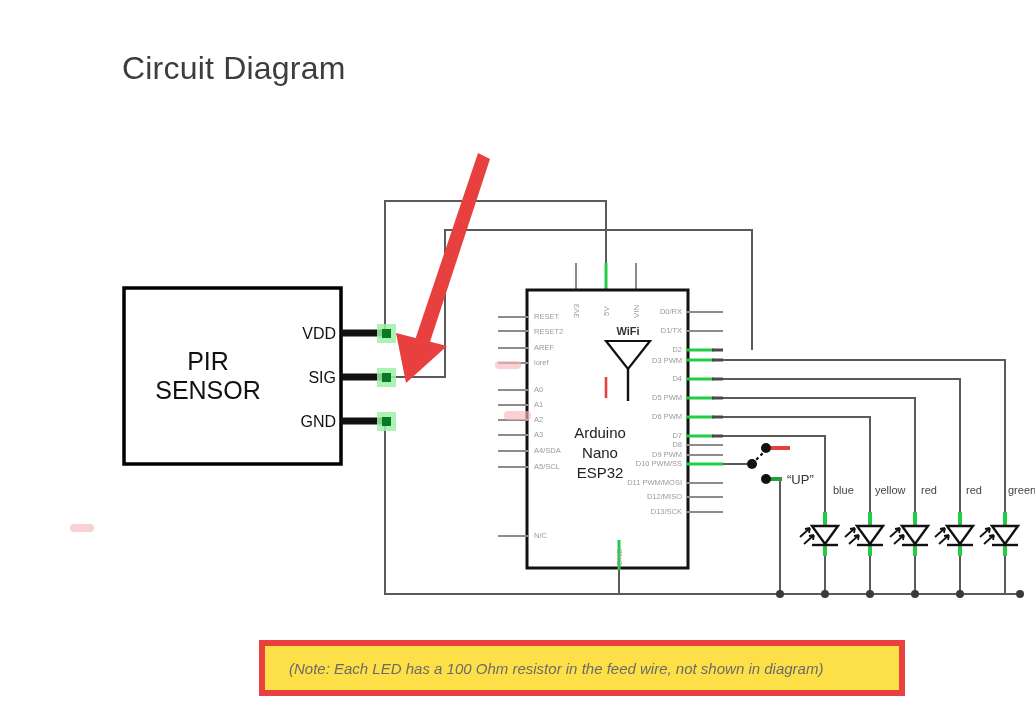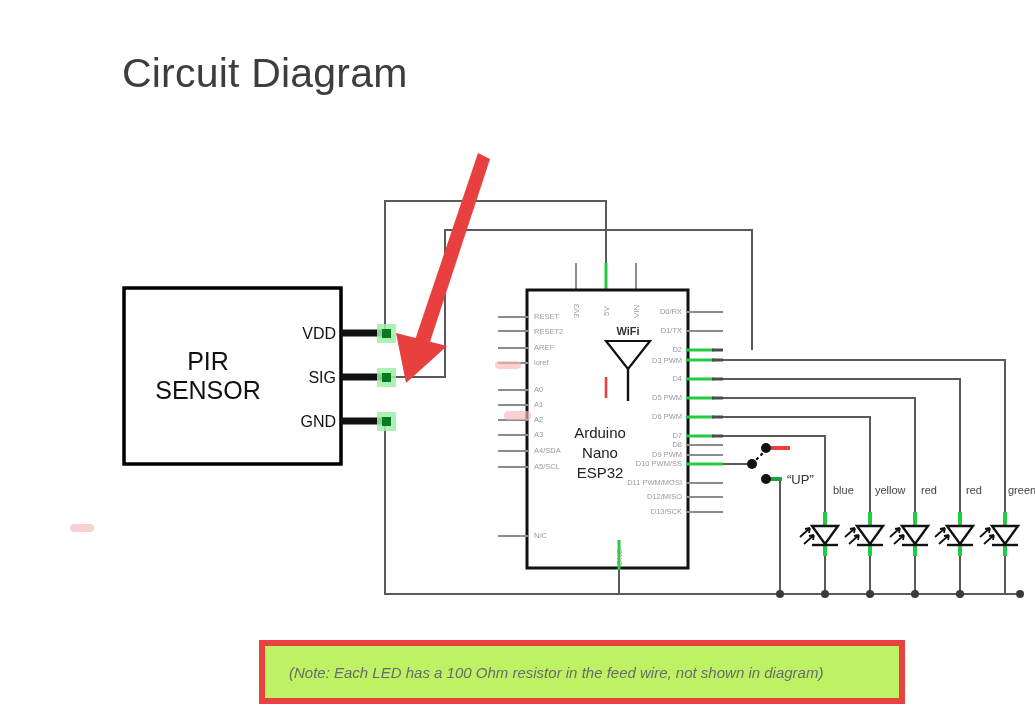--- a/index.html
+++ b/index.html
@@ -4,21 +4,21 @@
 <style>
   html,body{margin:0;padding:0;}
   body{
     width:1035px;height:712px;background:#ffffff;
     font-family:"Liberation Sans", sans-serif;
     overflow:hidden;position:relative;
   }
   #stage{position:absolute;left:0;top:0;width:1035px;height:712px;}
   #title{
     position:absolute;left:122px;top:50px;
-    font-size:41px;font-weight:400;color:#3d3d3d;
+    font-size:32px;font-weight:400;color:#3d3d3d;
     letter-spacing:0.2px;white-space:nowrap;
   }
   svg#diagram{position:absolute;left:0;top:0;width:1035px;height:712px;}
   .wire{stroke:#5a5a5a;stroke-width:2;fill:none;}
   .wire-thick{stroke:#111;stroke-width:7;fill:none;}
   .pinlead{stroke:#8c8c8c;stroke-width:2;fill:none;}
   .pinlead-green{stroke:#22cc44;stroke-width:3;fill:none;}
   .pinlead-dark{stroke:#4a4a4a;stroke-width:3;fill:none;}
   .box{fill:none;stroke:#000;stroke-width:3.5;}
   .board{fill:#ffffff;stroke:#111;stroke-width:3;}
@@ -33,22 +33,22 @@
   .swlabel{font-family:"Liberation Sans",sans-serif;font-size:13px;fill:#333;text-anchor:start;}
   .padgreen{fill:#9ff0a8;opacity:.85;}
   .padcore{fill:#0a7a22;}
   .pinkmark{fill:#f7b8bc;opacity:.65;}
   .greenseg{stroke:#22cc44;stroke-width:4;fill:none;}
   .ledbody{stroke:#111;stroke-width:2.4;fill:none;}
   .ledray{stroke:#111;stroke-width:1.8;fill:none;}
   .dot{fill:#3a3a3a;}
   .arrowred{fill:#e8403f;}
   #note-box{
-    position:absolute;left:259px;top:640px;width:646px;height:64px;
-    border:6px solid #e8413f;background:#bef264;box-sizing:border-box;
+    position:absolute;left:259px;top:640px;width:646px;height:56px;
+    border:6px solid #e8413f;background:#fde047;box-sizing:border-box;
     display:flex;align-items:center;
   }
   #note-text{
     font-family:"Liberation Sans",sans-serif;
     font-style:italic;font-size:15px;color:#6b6b6b;
     padding-left:24px;white-space:nowrap;
   }
 </style>
 </head>
 <body>

